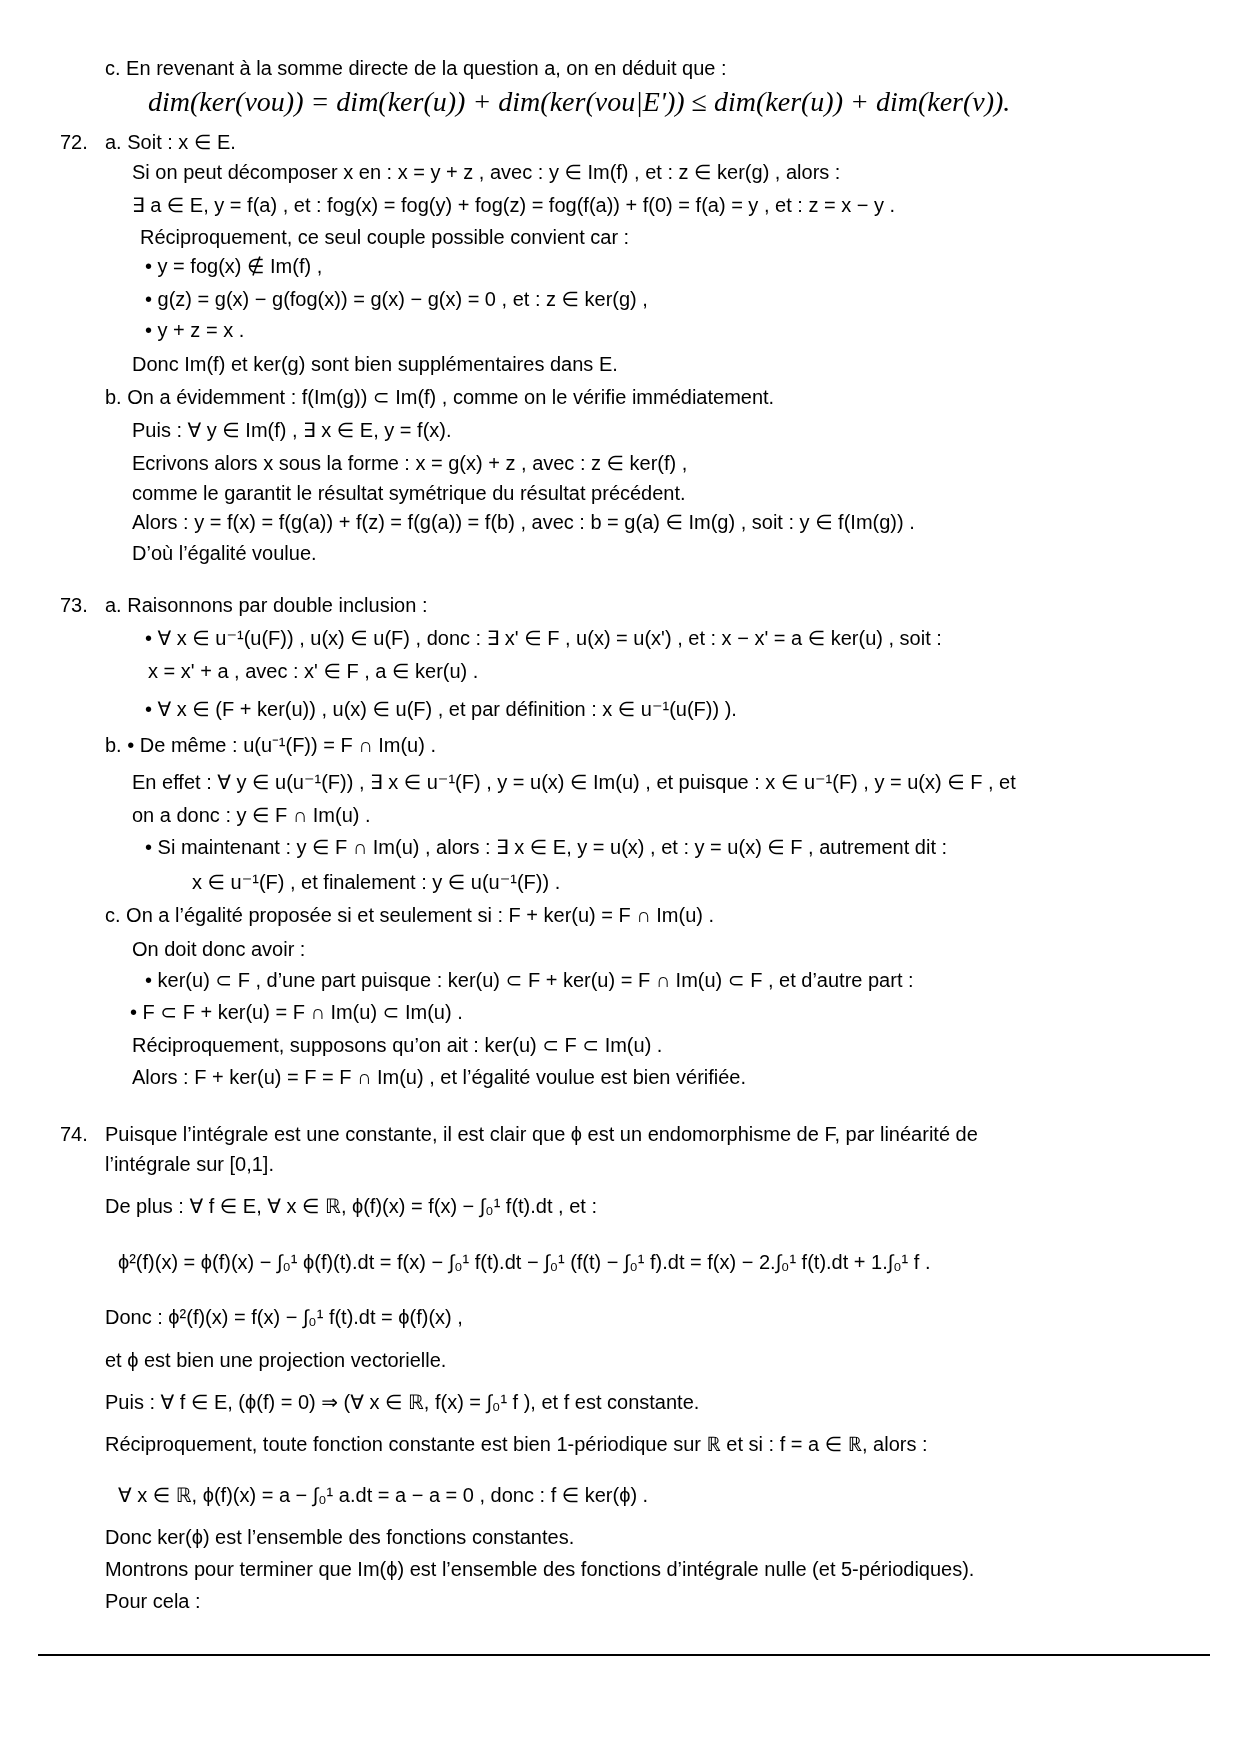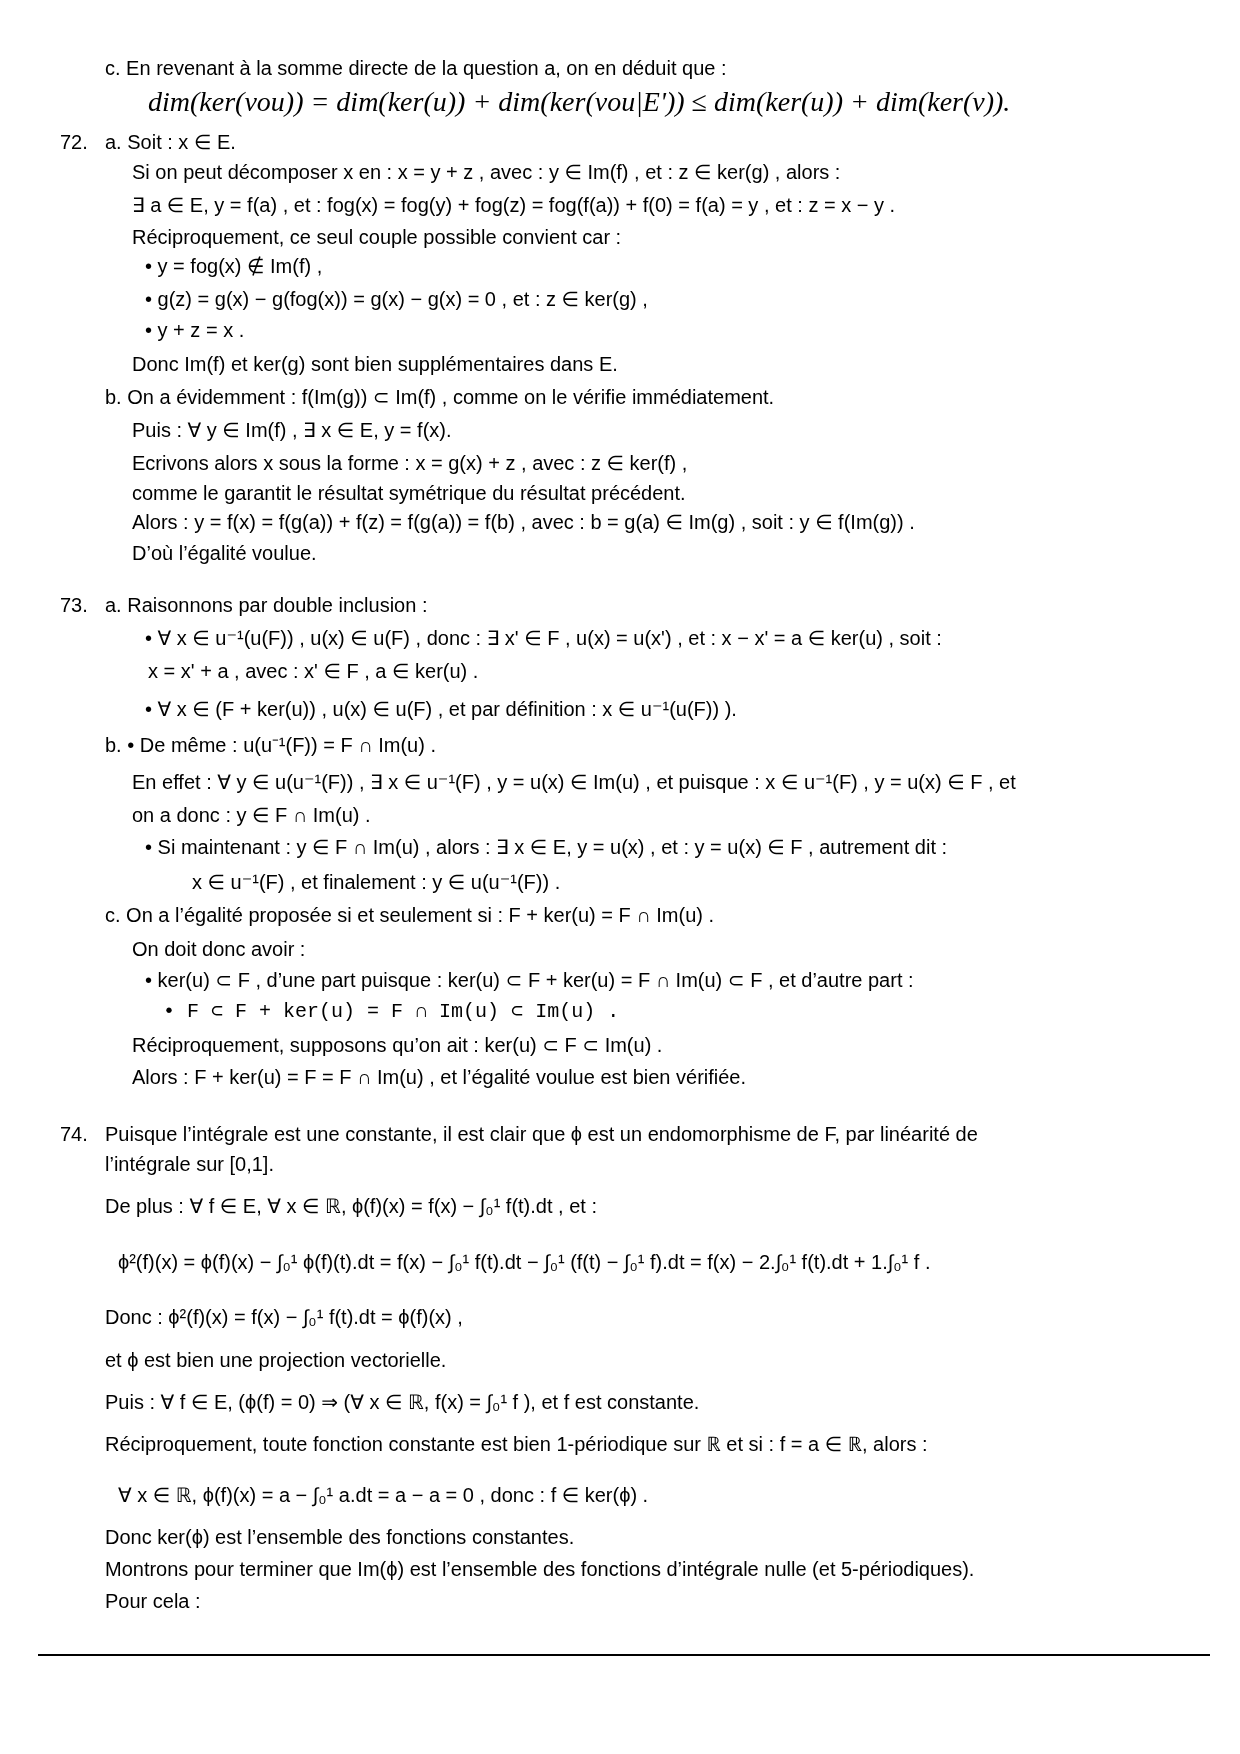--- a/index.html
+++ b/index.html
@@ -16,21 +16,21 @@
 
 <div id="page">
     <div class="line num" style="top: 130px;">72.</div>
     <div class="line num" style="top: 593px;">73.</div>
     <div class="line num" style="top: 1122px;">74.</div>
     <div class="line" style="left: 105px; top: 56px; text-align: center;">c. En revenant à la somme directe de la question a, on en déduit que :</div>
     <div class="line m" style="left: 148px; top: 90px;">dim(ker(vou)) = dim(ker(u)) + dim(ker(vou|E')) ≤ dim(ker(u)) + dim(ker(v)).</div>
     <div class="line" style="left: 105px; top: 130px;">a. Soit : x ∈ E.</div>
     <div class="line" style="left: 132px; top: 160px;">Si on peut décomposer x en : x = y + z , avec : y ∈ Im(f) , et : z ∈ ker(g) , alors :</div>
     <div class="line" style="left: 132px; top: 193px;">∃ a ∈ E, y = f(a) , et : fog(x) = fog(y) + fog(z) = fog(f(a)) + f(0) = f(a) = y , et : z = x − y .</div>
-    <div class="line" style="left: 132px; top: 225px;">Réciproquement, ce seul couple possible convient car :</div>
+    <div class="line" style="left: 140px; top: 225px;">Réciproquement, ce seul couple possible convient car :</div>
     <div class="line" style="left: 145px; top: 254px;">• y = fog(x) ∉ Im(f) ,</div>
     <div class="line" style="left: 145px; top: 287px;">• g(z) = g(x) − g(fog(x)) = g(x) − g(x) = 0 , et : z ∈ ker(g) ,</div>
     <div class="line" style="left: 145px; top: 318px;">• y + z = x .</div>
     <div class="line" style="left: 132px; top: 352px;">Donc Im(f) et ker(g) sont bien supplémentaires dans E.</div>
     <div class="line" style="left: 105px; top: 385px;">b. On a évidemment : f(Im(g)) ⊂ Im(f) , comme on le vérifie immédiatement.</div>
     <div class="line" style="left: 132px; top: 418px;">Puis : ∀ y ∈ Im(f) , ∃ x ∈ E, y = f(x).</div>
     <div class="line" style="left: 132px; top: 451px;">Ecrivons alors x sous la forme : x = g(x) + z , avec : z ∈ ker(f) ,</div>
     <div class="line" style="left: 132px; top: 481px;">comme le garantit le résultat symétrique du résultat précédent.</div>
     <div class="line" style="left: 132px; top: 510px;">Alors : y = f(x) = f(g(a)) + f(z) = f(g(a)) = f(b) , avec : b = g(a) ∈ Im(g) , soit : y ∈ f(Im(g)) .</div>
     <div class="line" style="left: 132px; top: 541px;">D’où l’égalité voulue.</div>
@@ -39,21 +39,21 @@
     <div class="line" style="left: 148px; top: 659px;">x = x' + a , avec : x' ∈ F , a ∈ ker(u) .</div>
     <div class="line" style="left: 145px; top: 697px;">• ∀ x ∈ (F + ker(u)) , u(x) ∈ u(F) , et par définition : x ∈ u⁻¹(u(F)) ).</div>
     <div class="line" style="left: 105px; top: 733px;">b. • De même : u(u⁻¹(F)) = F ∩ Im(u) .</div>
     <div class="line" style="left: 132px; top: 770px;">En effet : ∀ y ∈ u(u⁻¹(F)) , ∃ x ∈ u⁻¹(F) , y = u(x) ∈ Im(u) , et puisque : x ∈ u⁻¹(F) , y = u(x) ∈ F , et</div>
     <div class="line" style="left: 132px; top: 803px;">on a donc : y ∈ F ∩ Im(u) .</div>
     <div class="line" style="left: 145px; top: 835px;">• Si maintenant : y ∈ F ∩ Im(u) , alors : ∃ x ∈ E, y = u(x) , et : y = u(x) ∈ F , autrement dit :</div>
     <div class="line" style="left: 148px; top: 870px; margin-left: 44px;">x ∈ u⁻¹(F) , et finalement : y ∈ u(u⁻¹(F)) .</div>
     <div class="line" style="left: 105px; top: 903px;">c. On a l’égalité proposée si et seulement si : F + ker(u) = F ∩ Im(u) .</div>
     <div class="line" style="left: 132px; top: 937px; text-align: center;">On doit donc avoir :</div>
     <div class="line" style="left: 145px; top: 968px;">• ker(u) ⊂ F , d’une part puisque : ker(u) ⊂ F + ker(u) = F ∩ Im(u) ⊂ F , et d’autre part :</div>
-    <div class="line" style="left: 163px; top: 1000px; font-family: Liberation Mono, monospace;">• F ⊂ F + ker(u) = F ∩ Im(u) ⊂ Im(u) .</div>
+    <div class="line" style="left: 130px; top: 1000px;">• F ⊂ F + ker(u) = F ∩ Im(u) ⊂ Im(u) .</div>
     <div class="line" style="left: 132px; top: 1033px;">Réciproquement, supposons qu’on ait : ker(u) ⊂ F ⊂ Im(u) .</div>
     <div class="line" style="left: 132px; top: 1065px;">Alors : F + ker(u) = F = F ∩ Im(u) , et l’égalité voulue est bien vérifiée.</div>
     <div class="line" style="left: 105px; top: 1122px;">Puisque l’intégrale est une constante, il est clair que ϕ est un endomorphisme de F, par linéarité de</div>
     <div class="line" style="left: 105px; top: 1152px;">l’intégrale sur [0,1].</div>
     <div class="line" style="left: 105px; top: 1194px;">De plus : ∀ f ∈ E, ∀ x ∈ ℝ, ϕ(f)(x) = f(x) − ∫₀¹ f(t).dt , et :</div>
     <div class="line" style="left: 118px; top: 1250px;">ϕ²(f)(x) = ϕ(f)(x) − ∫₀¹ ϕ(f)(t).dt = f(x) − ∫₀¹ f(t).dt − ∫₀¹ (f(t) − ∫₀¹ f).dt = f(x) − 2.∫₀¹ f(t).dt + 1.∫₀¹ f .</div>
     <div class="line" style="left: 105px; top: 1305px;">Donc : ϕ²(f)(x) = f(x) − ∫₀¹ f(t).dt = ϕ(f)(x) ,</div>
     <div class="line" style="left: 105px; top: 1348px;">et ϕ est bien une projection vectorielle.</div>
     <div class="line" style="left: 105px; top: 1390px;">Puis : ∀ f ∈ E, (ϕ(f) = 0) ⇒ (∀ x ∈ ℝ, f(x) = ∫₀¹ f ), et f est constante.</div>
     <div class="line" style="left: 105px; top: 1432px;">Réciproquement, toute fonction constante est bien 1-périodique sur ℝ et si : f = a ∈ ℝ, alors :</div>

